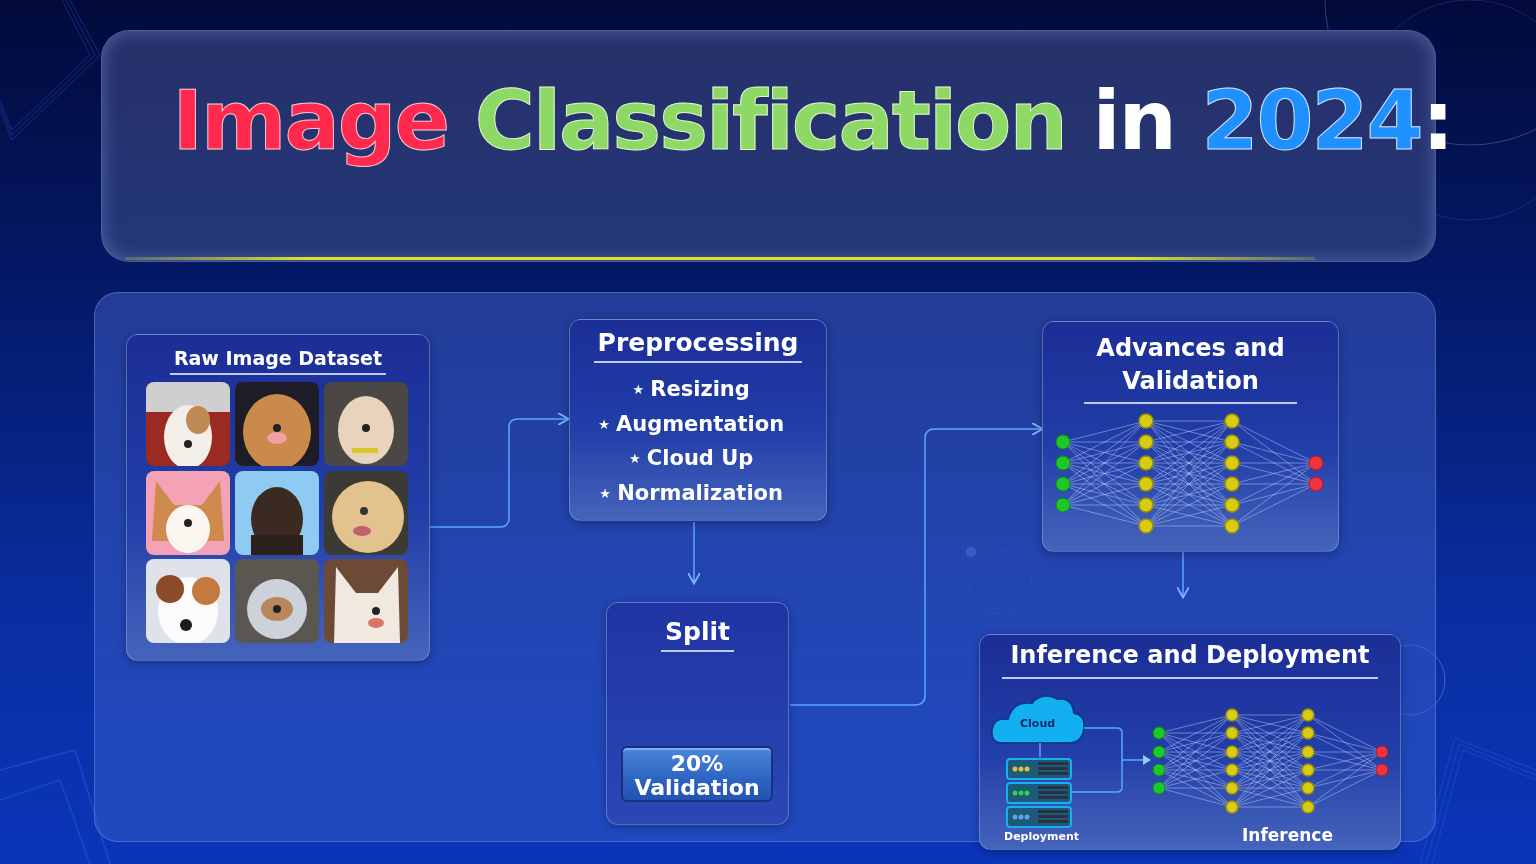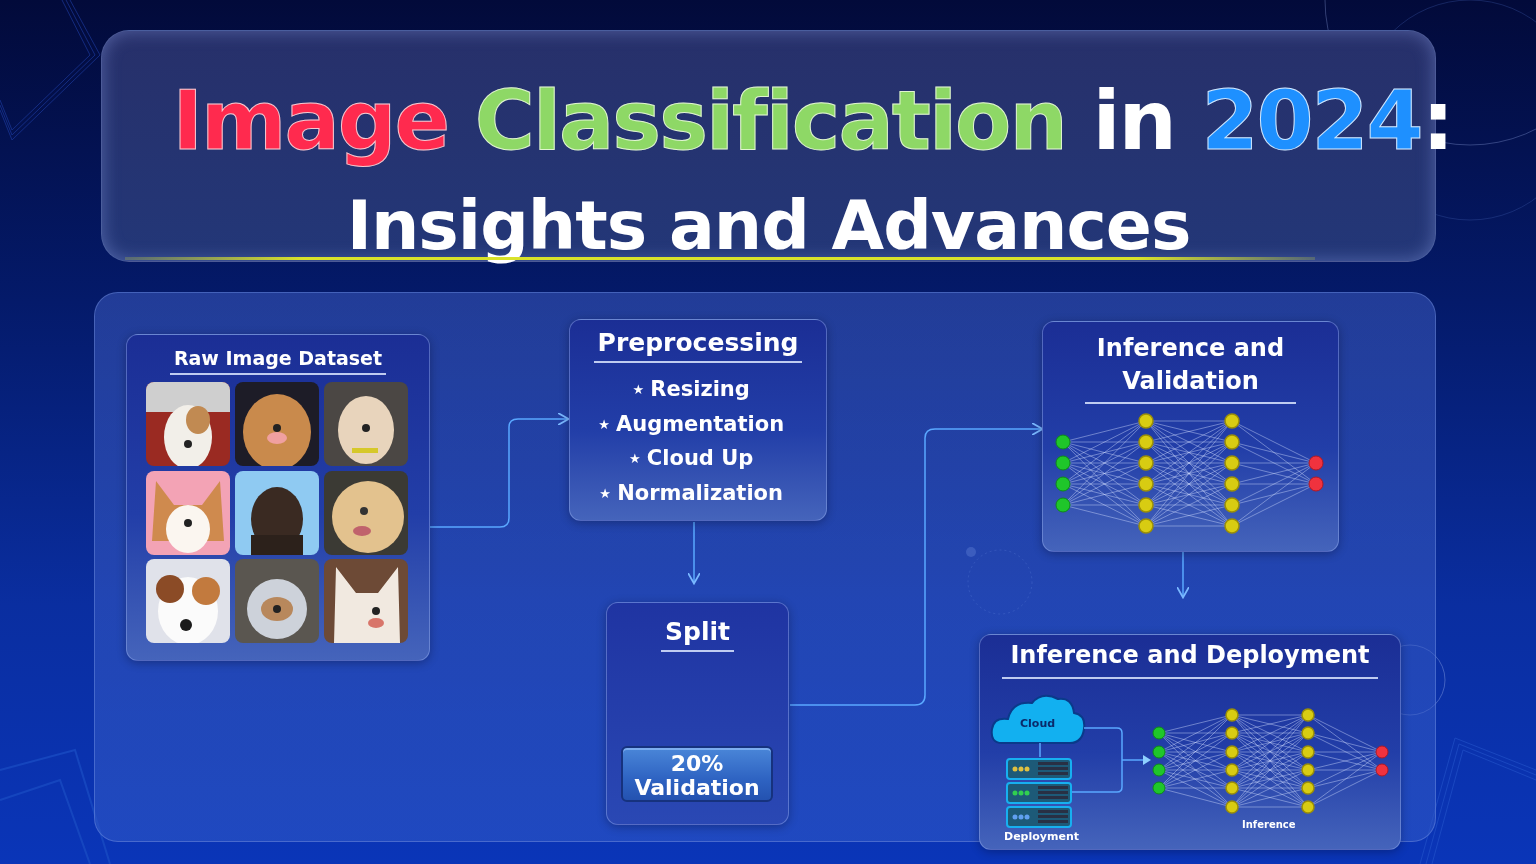--- a/index.html
+++ b/index.html
@@ -62,21 +62,20 @@
   </g>
 </svg>
 
 <div class="title-panel">
   <div class="title-line1">
     <span class="t-red">Image</span>
     <span class="t-green">Classification</span>
     <span class="t-white">in</span>
     <span class="t-blue">2024</span><span class="t-white">:</span>
   </div>
-  <div class="title-line2">Insights and Advances</div>
 </div>
 <div class="title-underline"></div>
 
 <div class="main-panel"></div>
 
 <svg class="deco" width="1536" height="864" style="left:0;top:0">
   <defs>
     <marker id="arr" markerWidth="8" markerHeight="8" refX="6" refY="4" orient="auto">
       <path d="M0 0 L7 4 L0 8" stroke="#7ab8ff" stroke-width="1.2" fill="none"></path>
     </marker>
@@ -177,21 +176,21 @@
   </div>
   <div class="split-btn" style="top:143px;height:56px;line-height:24px;padding-top:4px;box-sizing:border-box;">
     <div>20%</div>
     <div>Validation</div>
   </div>
 </div>
 
 <div class="card" style="left:1042px;top:321px;width:295px;height:229px;">
   <div class="card-title" style="top:10px;font-size:24px;line-height:33px;">
     <span style="padding:0 12px 4px;">
-      <span style="border:none;padding:0;">Inference and</span><br>
+      <span style="border:none;padding:0;">Advances and</span><br>
       <span style="border:none;padding:0;">Validation</span>
     </span>
   </div>
   <svg class="deco" width="295" height="229" style="left:0;top:0">
     <g stroke="rgba(210,220,255,.55)" stroke-width="0.8">
 
       <path d="M20 120 L103 99 M20 120 L103 120 M20 120 L103 141 M20 120 L103 162 M20 120 L103 183 M20 120 L103 204
                M20 141 L103 99 M20 141 L103 120 M20 141 L103 141 M20 141 L103 162 M20 141 L103 183 M20 141 L103 204
                M20 162 L103 99 M20 162 L103 120 M20 162 L103 141 M20 162 L103 162 M20 162 L103 183 M20 162 L103 204
                M20 183 L103 99 M20 183 L103 120 M20 183 L103 141 M20 183 L103 162 M20 183 L103 183 M20 183 L103 204"></path>
@@ -312,14 +311,14 @@
         <circle cx="328" cy="153" r="6"></circle>
         <circle cx="328" cy="172" r="6"></circle>
     </g>
     <g fill="#f0323e" stroke="#b01824" stroke-width="1">
         <circle cx="402" cy="117" r="6"></circle>
         <circle cx="402" cy="135" r="6"></circle>
       </g>
   </svg>
   <div class="lbl" style="left:40px;top:82px;font-size:11px;color:#0a2a6a;">Cloud</div>
   <div class="lbl" style="left:24px;top:195px;font-size:11px;">Deployment</div>
-  <div class="lbl" style="left:262px;top:184px;font-size:10px;">Inference</div>
+  <div class="lbl" style="left:262px;top:190px;font-size:17px;">Inference</div>
 </div>
 
 </body></html>

